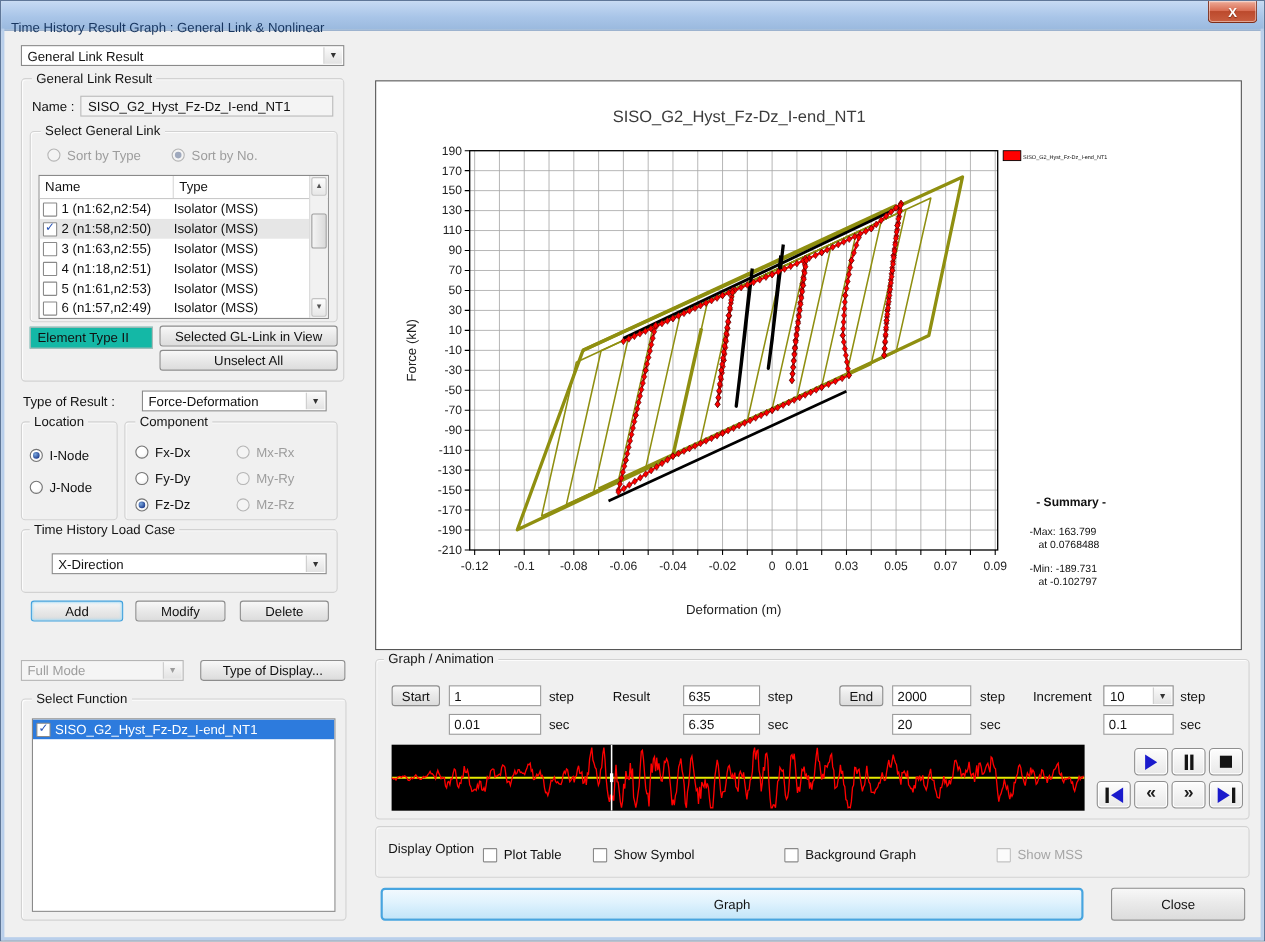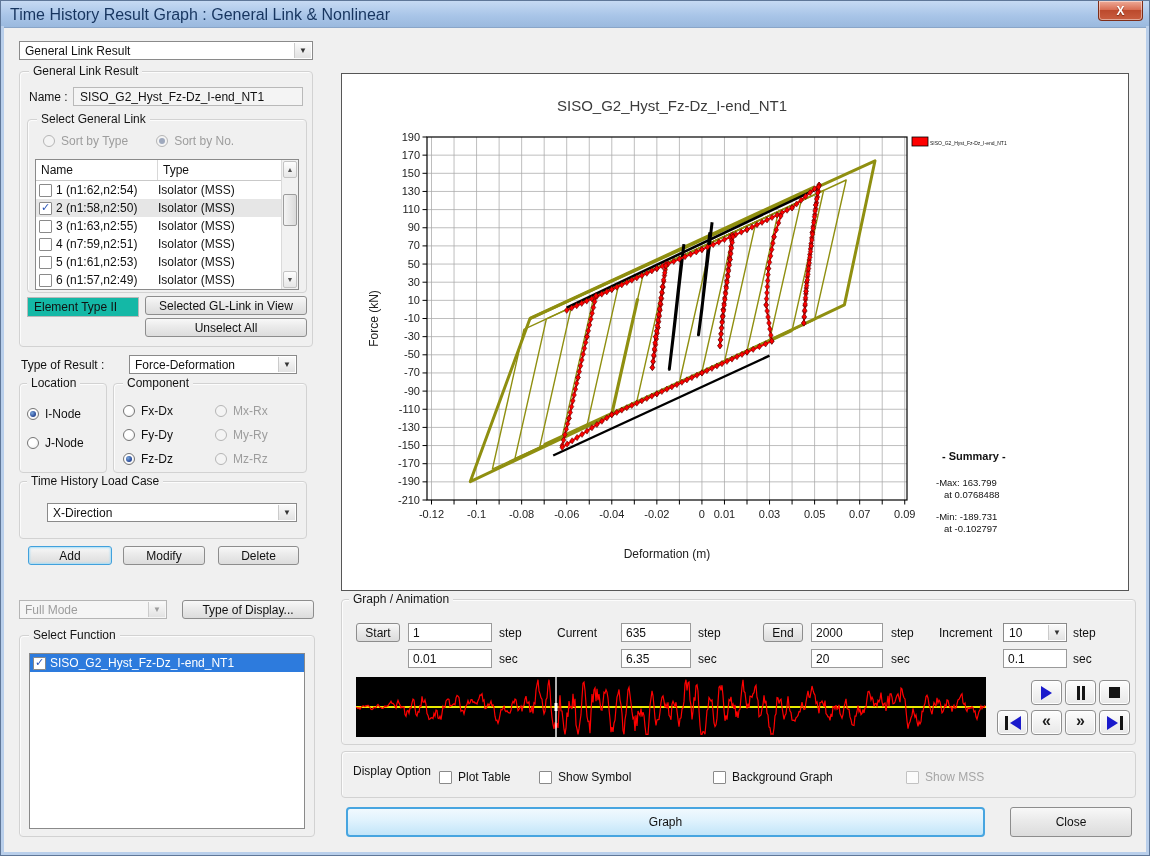--- a/index.html
+++ b/index.html
@@ -1,20 +1,20 @@
 <!DOCTYPE html>
 <html><head>
 <meta charset="utf-8">
 <style>
   html,body{margin:0;padding:0;background:#d8d8d8;}
   body{font-family:"Liberation Sans","DejaVu Sans",sans-serif;font-size:12px;color:#111;}
   .win{position:relative;width:1150px;height:856px;background:#f0f0f0;border:1px solid #5f7798;box-sizing:border-box;overflow:hidden;}
   .frame{position:absolute;left:0;right:0;top:25px;bottom:0;border:3px solid #b9cfeb;border-top:none;pointer-events:none;}
   .titlebar{position:absolute;left:0;top:0;right:0;height:26px;background:linear-gradient(#c6daf3,#a9c5e8 55%,#9ab9de);border-bottom:1px solid #89a5c8;}
-  .title{position:absolute;left:9px;top:5px;font-size:16px;color:#17355f;white-space:nowrap;}
+  .title{position:absolute;left:9px;top:17px;font-size:12px;color:#17355f;white-space:nowrap;}
   .closebtn{position:absolute;top:0;left:1097px;width:43px;height:19px;background:linear-gradient(#eeab98,#d96f55 45%,#bc4a2d 50%,#c95e40);border:1px solid #7e2d18;border-top:none;border-radius:0 0 4px 4px;display:flex;align-items:center;justify-content:center;box-shadow:inset 0 0 0 1px rgba(255,255,255,.45);}
   .closebtn span{color:#fff;font-weight:bold;font-size:12px;line-height:1;text-shadow:0 1px 1px #7a2a14;}
   .btn{position:absolute;display:flex;align-items:center;justify-content:center;background:linear-gradient(#f8f8f8,#eaeaea 45%,#dcdcdc);border:1px solid #8d8d8d;border-radius:3px;font-size:12px;box-sizing:border-box;white-space:nowrap;}
   .btn.def{border-color:#41a1dd;box-shadow:inset 0 0 2px 1px #a9ddf5;}
   .btn.big{font-size:12px;}
   .btn.graphbtn{background:linear-gradient(#f1f9fe,#dff2fd 45%,#c2e5f9);border:2px solid #47a5e0;border-radius:4px;}
   .combo{position:absolute;background:#fff;border:1px solid #8a8a8a;display:flex;align-items:center;padding:0 20px 0 5px;font-size:12px;box-sizing:border-box;white-space:nowrap;overflow:hidden;}
   .combo .arr{position:absolute;right:1px;top:1px;bottom:1px;width:16px;display:flex;align-items:center;justify-content:center;background:linear-gradient(#fafafa,#e2e2e2);border-left:1px solid #cbcbcb;font-size:8px;color:#333;}
   .combo.dis{color:#9d9d9d;background:#f5f5f5;border-color:#b5b5b5;}
   .combo.dis .arr{color:#9d9d9d;}
@@ -113,21 +113,21 @@
           <span class="nm">2 (n1:58,n2:50)</span>
           <span class="tp">Isolator (MSS)</span>
         </div>
         <div class="lrow">
           <span class="cb"></span>
           <span class="nm">3 (n1:63,n2:55)</span>
           <span class="tp">Isolator (MSS)</span>
         </div>
         <div class="lrow">
           <span class="cb"></span>
-          <span class="nm">4 (n7:59,n2:51)</span>
+          <span class="nm">4 (n1:18,n2:51)</span>
           <span class="tp">Isolator (MSS)</span>
         </div>
         <div class="lrow">
           <span class="cb"></span>
           <span class="nm">5 (n1:61,n2:53)</span>
           <span class="tp">Isolator (MSS)</span>
         </div>
         <div class="lrow">
           <span class="cb"></span>
           <span class="nm">6 (n1:57,n2:49)</span>
@@ -695,21 +695,21 @@
   </div>
 
   <div class="group" style="left:340px;top:598px;width:795px;height:146px;"></div>
   <span class="glabel" style="left:348px;top:591px;">Graph / Animation</span>
 
   <div class="btn" style="left:355px;top:622px;width:44px;height:19px;">
     <span>Start</span>
   </div>
   <input class="input" style="left: 407px; top: 622px; width: 84px; height: 19px;" value="1">
   <span class="lbl" style="left:498px;top:622px;">step</span>
-  <span class="lbl" style="left:556px;top:622px;">Current</span>
+  <span class="lbl" style="left:556px;top:622px;">Result</span>
   <input class="input" style="left: 620px; top: 622px; width: 70px; height: 19px;" value="635">
   <span class="lbl" style="left:697px;top:622px;">step</span>
   <div class="btn" style="left:762px;top:622px;width:40px;height:19px;">
     <span>End</span>
   </div>
   <input class="input" style="left: 810px; top: 622px; width: 72px; height: 19px;" value="2000">
   <span class="lbl" style="left:890px;top:622px;">step</span>
   <span class="lbl" style="left:938px;top:622px;">Increment</span>
   <div class="combo" style="left:1002px;top:622px;width:64px;height:19px;">
     <span>10</span>

